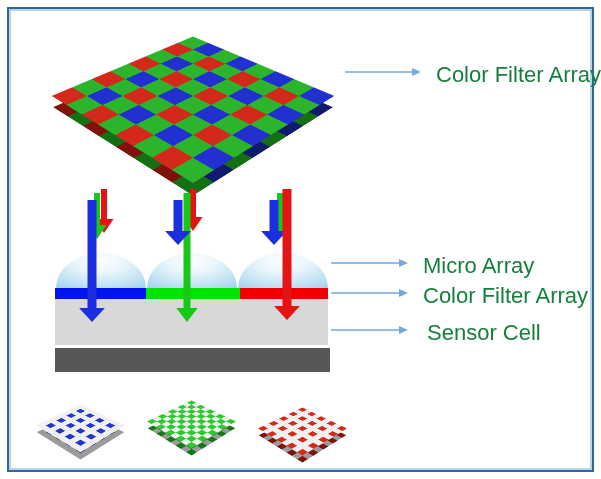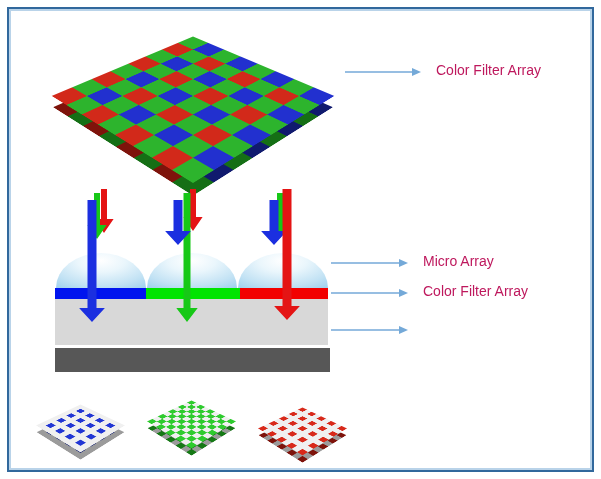--- a/index.html
+++ b/index.html
@@ -14,21 +14,21 @@
   .plate-layer div{width:100%;height:100%;}
 
   
   .lens{position:absolute;border-radius:50% 50% 0 0 / 100% 100% 0 0;
         background:radial-gradient(120% 150% at 50% 22%,
           #ffffff 0%, #eaf6fc 22%, #c2e2f4 48%, #8ec8ea 75%, #62aadb 95%, #559fd3 100%);}
   .filter-seg{position:absolute;}
   .flat{position:absolute;}
 
   
-  .lbl{position:absolute;font-size:14px;color:#be185d;white-space:nowrap;letter-spacing:0px;}
+  .lbl{position:absolute;font-size:22px;color:#15803d;white-space:nowrap;letter-spacing:0px;}
 
   #arrow-layer{position:absolute;left:0;top:0;width:601px;height:479px;pointer-events:none;}
 </style>
 </head>
 <body>
 
 <div id="canvas">
   <div id="frame"></div>
 
   <div class="plate-wrap" style="left:43px;top:16px;width:300px;height:160px;">
@@ -195,20 +195,21 @@
       <path d="M408 263 L399 259 L399 267 Z" fill="#74a9d8"></path>
       <line x1="331" y1="293" x2="401" y2="293" stroke="#74a9d8" stroke-width="1.6"></line>
       <path d="M408 293 L399 289 L399 297 Z" fill="#74a9d8"></path>
       <line x1="331" y1="330" x2="401" y2="330" stroke="#74a9d8" stroke-width="1.6"></line>
       <path d="M408 330 L399 326 L399 334 Z" fill="#74a9d8"></path>
     </svg>
 
   <div class="lbl" style="left:436px;top:62px;">Color Filter Array</div>
   <div class="lbl" style="left:423px;top:253px;">Micro Array</div>
   <div class="lbl" style="left:423px;top:283px;">Color Filter Array</div>
+  <div class="lbl" style="left:427px;top:320px;">Sensor Cell</div>
 
   <div class="plate-wrap" style="left:25px;top:383px;width:110px;height:85px;">
       <div class="plate-scene" style="width: 63px; height: 63px; margin-left: -31.5px; margin-top: -31.5px; transform: perspective(300px) rotateX(58deg) rotateZ(45deg);">
         <div class="plate-layer" style="grid-template-columns: repeat(9, 1fr); transform: translateZ(-8px);">
           <div style="background: rgb(155, 155, 155);"></div>
           <div style="background: rgb(155, 155, 155);"></div>
           <div style="background: rgb(155, 155, 155);"></div>
           <div style="background: rgb(155, 155, 155);"></div>
           <div style="background: rgb(155, 155, 155);"></div>
           <div style="background: rgb(155, 155, 155);"></div>

